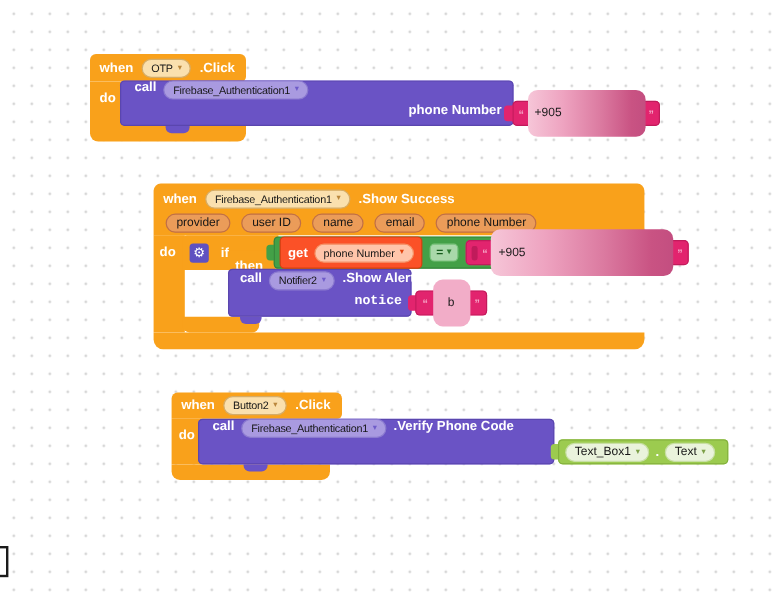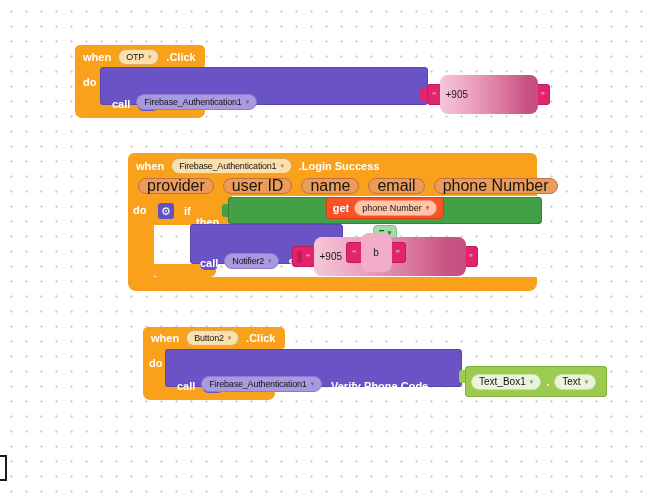--- a/index.html
+++ b/index.html
@@ -13,27 +13,27 @@
   .abs { position:absolute; box-sizing:border-box; }
   .flexr { display:flex; align-items:center; }
   .wlbl { color:#ffffff; font-weight:700; font-size:11px; white-space:nowrap; }
   .orange { background:#F9A11B; }
   .purple { background:#6A53C5; border-radius:4px; box-shadow:0 0 0 1px #5A46AE inset; }
   .pinkblk { background:#E2246E; border-radius:4px; box-shadow:0 0 0 1px #C01B5B inset; }
   .greenblk { background:#43A047; border-radius:4px; box-shadow:0 0 0 1px #35823B inset; }
   .lgreenblk { background:#9CCB4F; border-radius:4px; box-shadow:0 0 0 1px #82B03C inset; }
   .getblk { display:inline-flex; align-items:center; background:#FB5127; border:1px solid #D93D10;
             border-radius:4px; padding:2px 6px; gap:5px; height:21px; }
-  .prow { display:flex; align-items:flex-end; height:19px;margin-top:24px; }
+  .prow { display:flex; align-items:flex-start; height:19px; }
   .chip { display:inline-flex; align-items:center; border-radius:9px; font-weight:400;
           color:#161616; padding:1px 7px; line-height:12px; white-space:nowrap; }
   .caret { font-size:7px; margin-left:4px; line-height:10px; }
   .chip-cream { background:#FAE0AE; border:1px solid #D5AC67; font-size:9px; letter-spacing:-0.2px; }
   .chip-cream .caret { color:#BA873C; }
-  .chip-param { background:#EB9C59; border:1px solid #C06F47; font-size:16px; padding:1px 8px; }
+  .chip-param { background:#EB9C59; border:1px solid #C06F47; font-size:10px; padding:1px 8px; }
   .chip-purple { background:#A99AE0; border:1px solid #8C7BD0; font-size:9px; letter-spacing:-0.2px; }
   .chip-purple .caret { color:#6F5CC9; }
   .chip-peach { background:#FFC5AA; border:1px solid #F59268; font-size:9px; }
   .chip-peach .caret { color:#E0440F; }
   .chip-pale { background:#EAF3DC; border:1px solid #C8DFA4; font-size:10px; }
   .chip-pale .caret { color:#7C9F46; }
   .eqchip { display:inline-flex; align-items:center; background:#A9D8AA; border:1px solid #7CC47F;
             border-radius:4px; padding:1px 5px; font-size:10px; font-weight:700; color:#14591B; }
   .eqchip .caret { color:#2E7D32; font-size:7px; margin-left:3px; }
   .quote { color:#F6A8C8; font-size:9px; font-weight:700; line-height:10px; }
@@ -91,21 +91,21 @@
   </div>
 
   <div class="abs" style="left:128px; top:153px; width:420px; height:140px;">
     <div class="abs orange" style="left:0; top:0; width:409px; height:43px; border-radius:6px 6px 0 0;">
       <div class="flexr" style="padding:3px 0 0 8px; gap:7px; height:20px;">
         <span class="wlbl">when</span>
         <span class="chip chip-cream">
           <span>Firebase_Authentication1</span>
           <span class="caret">▾</span>
         </span>
-        <span class="wlbl">.Login Success</span>
+        <span class="wlbl">.Show Success</span>
       </div>
       <div class="flexr" style="margin:2px 0 0 10px; gap:9px;">
         <span class="chip chip-param">provider</span>
         <span class="chip chip-param">user ID</span>
         <span class="chip chip-param">name</span>
         <span class="chip chip-param">email</span>
         <span class="chip chip-param">phone Number</span>
       </div>
     </div>
     <div class="abs orange" style="left:0; top:43px; width:26px; height:81px; padding:4px 0 0 5px;">
@@ -116,21 +116,21 @@
     <div class="abs orange flexr" style="left:24px; top:43px; width:80px; height:29px; border-radius:4px 0 0 0; padding-left:6px; gap:10px;">
       <span class="gear">⚙</span>
       <span class="wlbl">if</span>
     </div>
     <div class="abs orange" style="left:24px; top:56px; width:38px; height:39px; padding:3px 0 0 5px;margin-left:39px;">
       <span class="wlbl">then</span>
     </div>
     <div class="abs orange" style="left:24px; top:111px; width:64px; height:13px; border-radius:0 0 6px 6px;"></div>
 
     <div class="conn" style="left:94px; top:51px; width:10px; height:13px; background:#43A047; z-index:1;"></div>
-    <div class="abs greenblk flexr" style="left:100px; top:44px; width:314px; height:27px; padding:0 5px; gap:6px; z-index:2;flex-direction:column;">
+    <div class="abs greenblk flexr" style="left:100px; top:44px; width:314px; height:27px; padding:0 5px; gap:6px; z-index:2;">
       <span class="getblk">
         <span class="wlbl">get</span>
         <span class="chip chip-peach">
           <span>phone Number</span>
           <span class="caret">▾</span>
         </span>
       </span>
       <span class="eqchip">
         <span>=</span>
         <span class="caret">▾</span>
@@ -145,21 +145,21 @@
 
     <div class="abs purple" style="left:62px; top:71px; width:153px; height:40px; z-index:1;">
       <div class="prow" style="padding-left:10px; gap:6px; padding-top:2px;">
         <span class="wlbl">call</span>
         <span class="chip chip-purple">
           <span>Notifier2</span>
           <span class="caret">▾</span>
         </span>
         <span class="wlbl">.Show Alert</span>
       </div>
-      <div class="prow" style="justify-content:flex-end; padding-right:8px;">
+      <div class="prow" style="justify-content:flex-end; padding-right:8px;font-family:Liberation Mono, monospace;">
         <span class="wlbl">notice</span>
       </div>
     </div>
     <div class="tab" style="left:72px; top:111px; width:18px; height:6px; background:#6A53C5;"></div>
 
     <div class="conn" style="left:212px; top:93px; width:10px; height:13px; background:#E2246E; z-index:1;"></div>
     <div class="abs pinkblk flexr" style="left:218px; top:89px; width:60px; height:21px; padding:0 6px; gap:4px; z-index:2;">
       <span class="quote">“</span>
       <span class="field" style="width:22px; text-align:center;">b</span>
       <span class="quote">”</span>
@@ -186,21 +186,21 @@
         <span class="chip chip-purple">
           <span>Firebase_Authentication1</span>
           <span class="caret">▾</span>
         </span>
         <span class="wlbl">.Verify Phone Code</span>
       </div>
     </div>
     <div class="tab" style="left:60px; top:60px; width:20px; height:6px; background:#6A53C5;"></div>
 
     <div class="conn" style="left:316px; top:43px; width:10px; height:13px; background:#9CCB4F; z-index:1;"></div>
-    <div class="abs lgreenblk flexr" style="left:322px; top:39px; width:142px; height:31px; padding:0 6px; gap:5px; z-index:2;">
+    <div class="abs lgreenblk flexr" style="left:322px; top:39px; width:142px; height:21px; padding:0 6px; gap:5px; z-index:2;">
       <span class="chip chip-pale">
         <span>Text_Box1</span>
         <span class="caret">▾</span>
       </span>
       <span class="dotsep">.</span>
       <span class="chip chip-pale">
         <span>Text</span>
         <span class="caret">▾</span>
       </span>
     </div>

